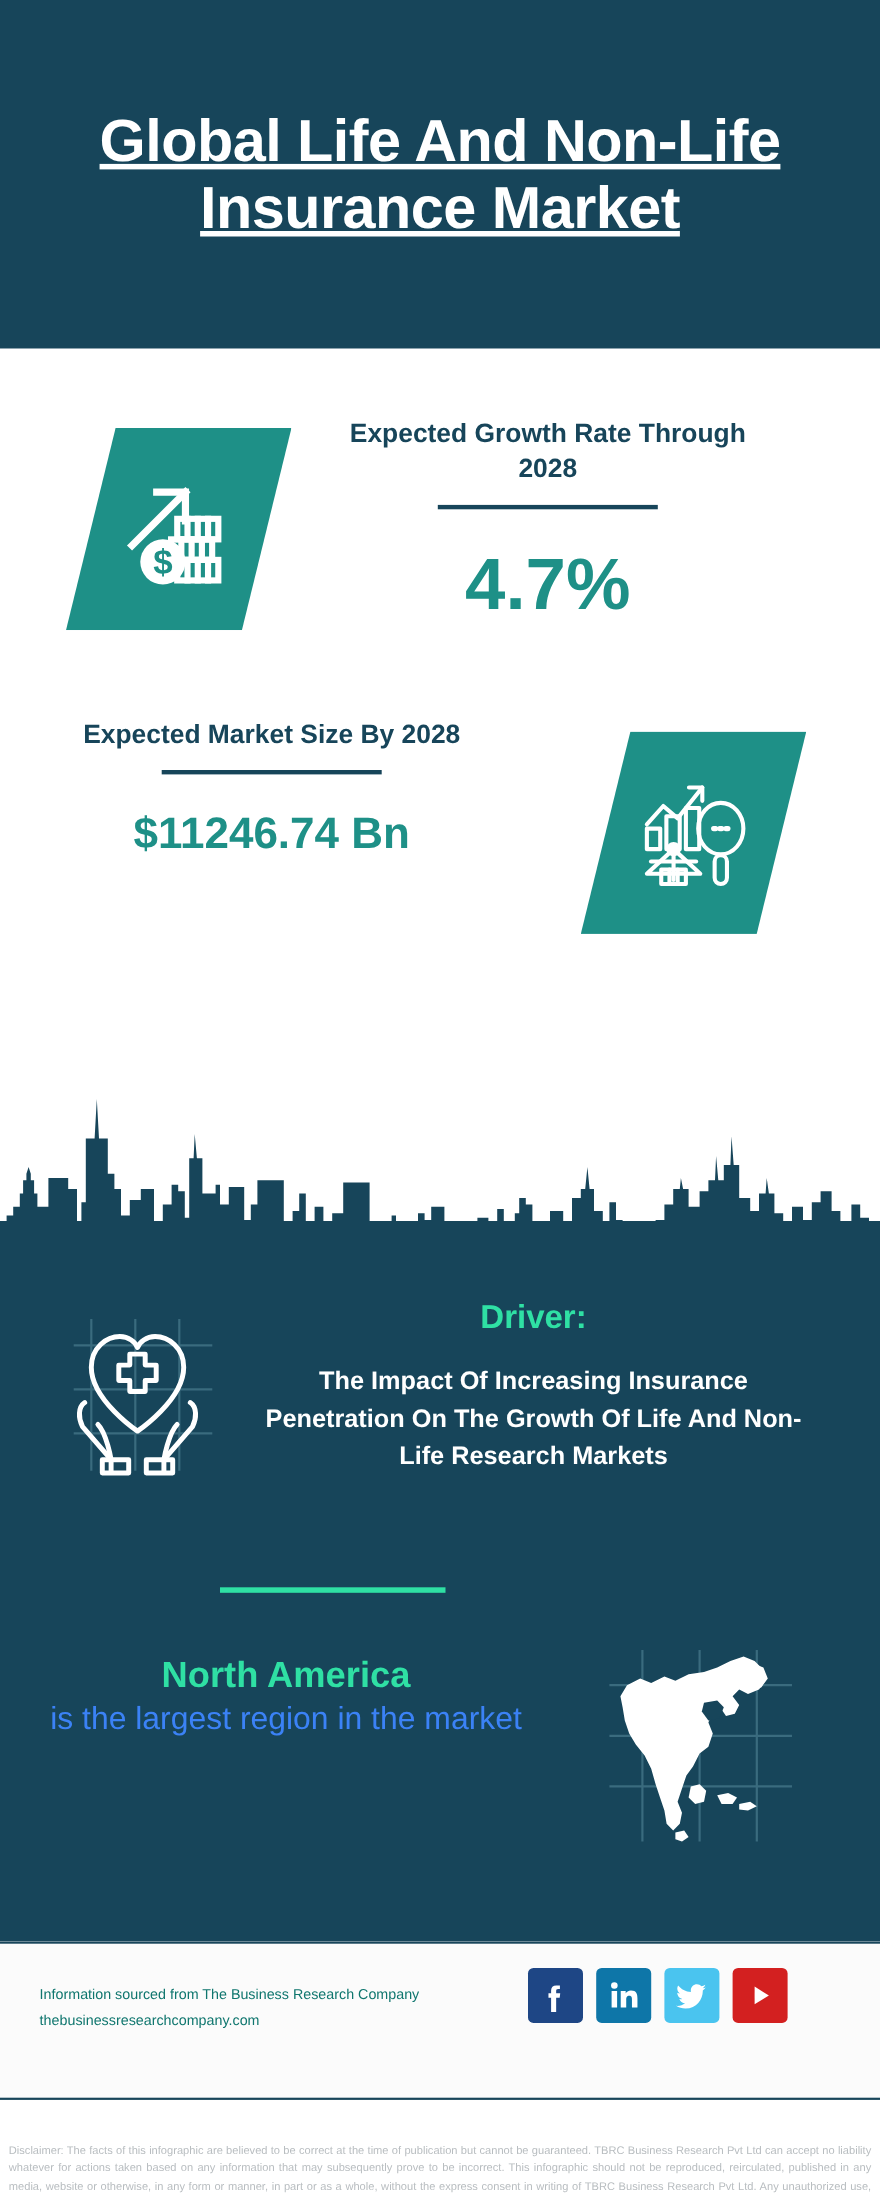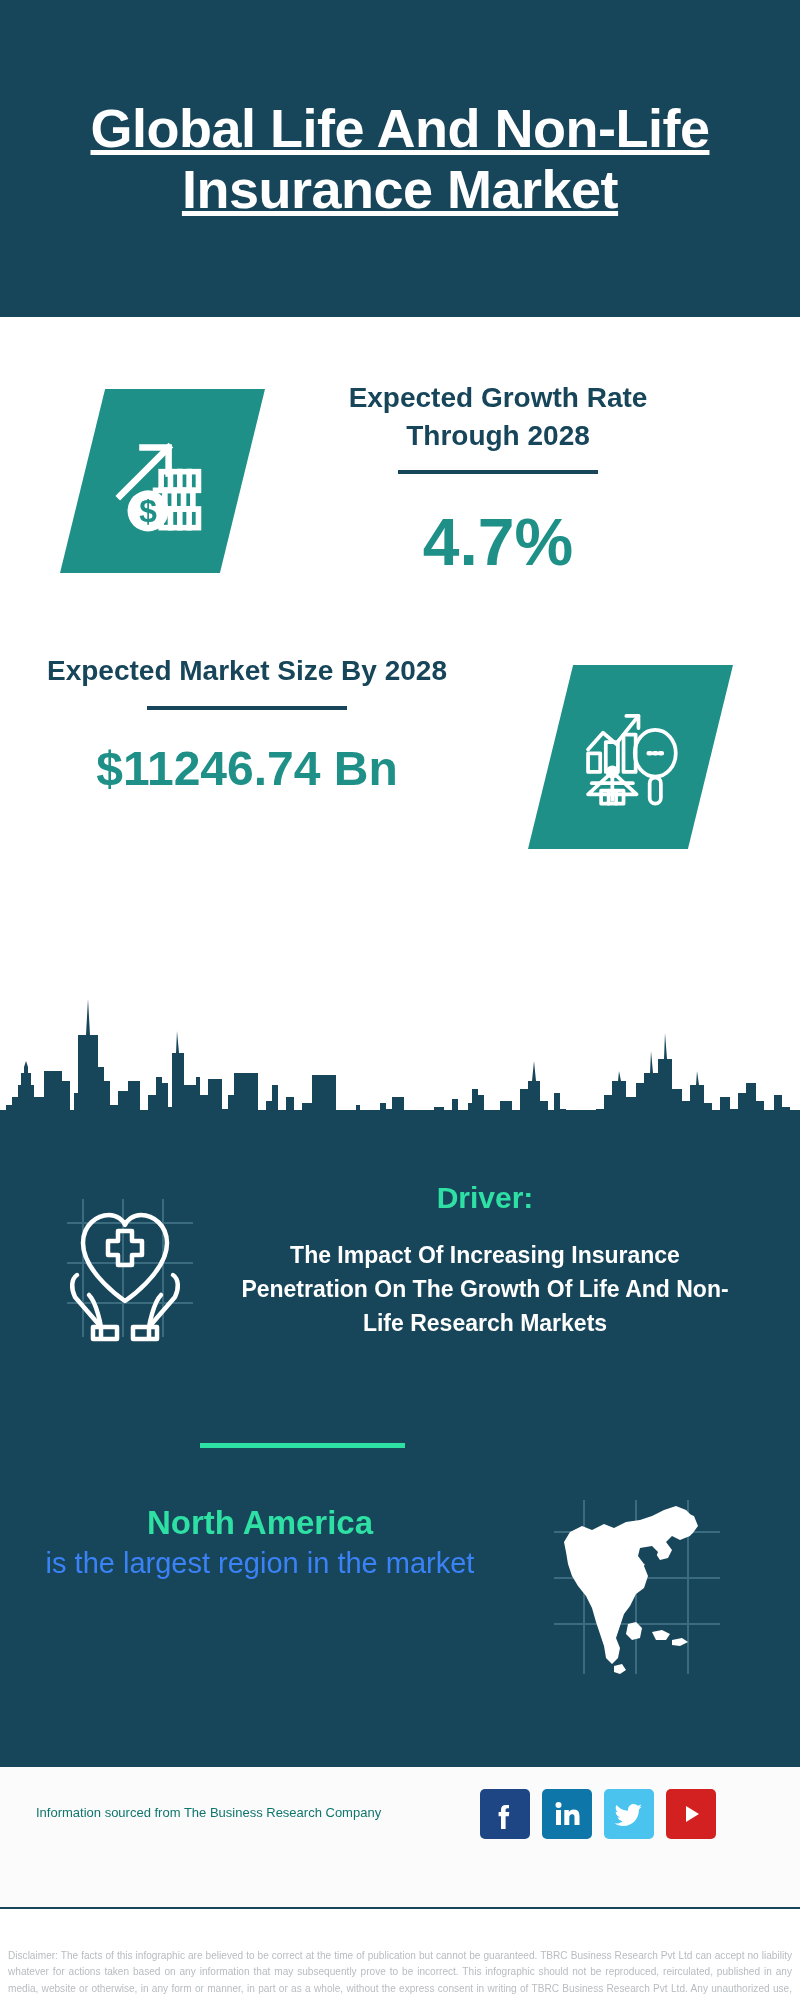--- a/index.html
+++ b/index.html
@@ -50,37 +50,37 @@
     clip-path:polygon(22% 0%, 100% 0%, 78% 100%, 0% 100%);
   }
   .para svg{display:block;}
 
   .stat-block{position:absolute;text-align:center;}
   .stat-block.growth{left:288px;top:62px;width:420px;}
   .stat-block.size{left:32px;top:335px;width:430px;}
 
   .stat-label{
     color:#17455a;
-    font-size:28px;
+    font-size:24px;
     font-weight:bold;
     line-height:1.34;
   }
   .stat-rule{
     width:200px;height:4px;background:#17455a;
     margin:16px auto 6px auto;
   }
   .stat-value{
     color:#1e9087;
     font-size:66px;
     font-weight:bold;
     line-height:1.15;
     white-space:nowrap;
     margin-top:31px;
   }
-  .stat-block.size .stat-value{font-size:48px;}
+  .stat-block.size .stat-value{font-size:40px;}
 
   
   .skyline{
     position:absolute;left:0;top:985px;width:800px;height:150px;
   }
   .skyline svg{display:block;width:800px;height:150px;}
 
   
   .dark-section{
     position:absolute;left:0;top:1110px;width:800px;height:655px;
@@ -353,20 +353,21 @@
           <path d="M124 144 L134 142 L140 146 L132 150 L124 149 Z"></path>
           <path d="M66 170 L74 168 L78 174 L72 178 L66 176 Z"></path>
         </g>
       </svg>
     </div>
   </div>
 
   <div class="footer">
     <div class="footer-text">
       <div>Information sourced from The Business Research Company</div>
+      <div>thebusinessresearchcompany.com</div>
     </div>
     <div class="social">
       <div class="social-icon fb">
         <svg width="30" height="30" viewBox="0 0 30 30">
             <path fill="#ffffff" d="M19 6h-3.2C12.6 6 11 7.8 11 10.6V13H8.6v4.2H11V30h4.6V17.2h3.2l.5-4.2h-3.7v-2c0-1.1.3-1.8 1.9-1.8H19V6z"></path>
           </svg>
       </div>
       <div class="social-icon li">
         <svg width="30" height="30" viewBox="0 0 30 30">
             <g fill="#ffffff">

